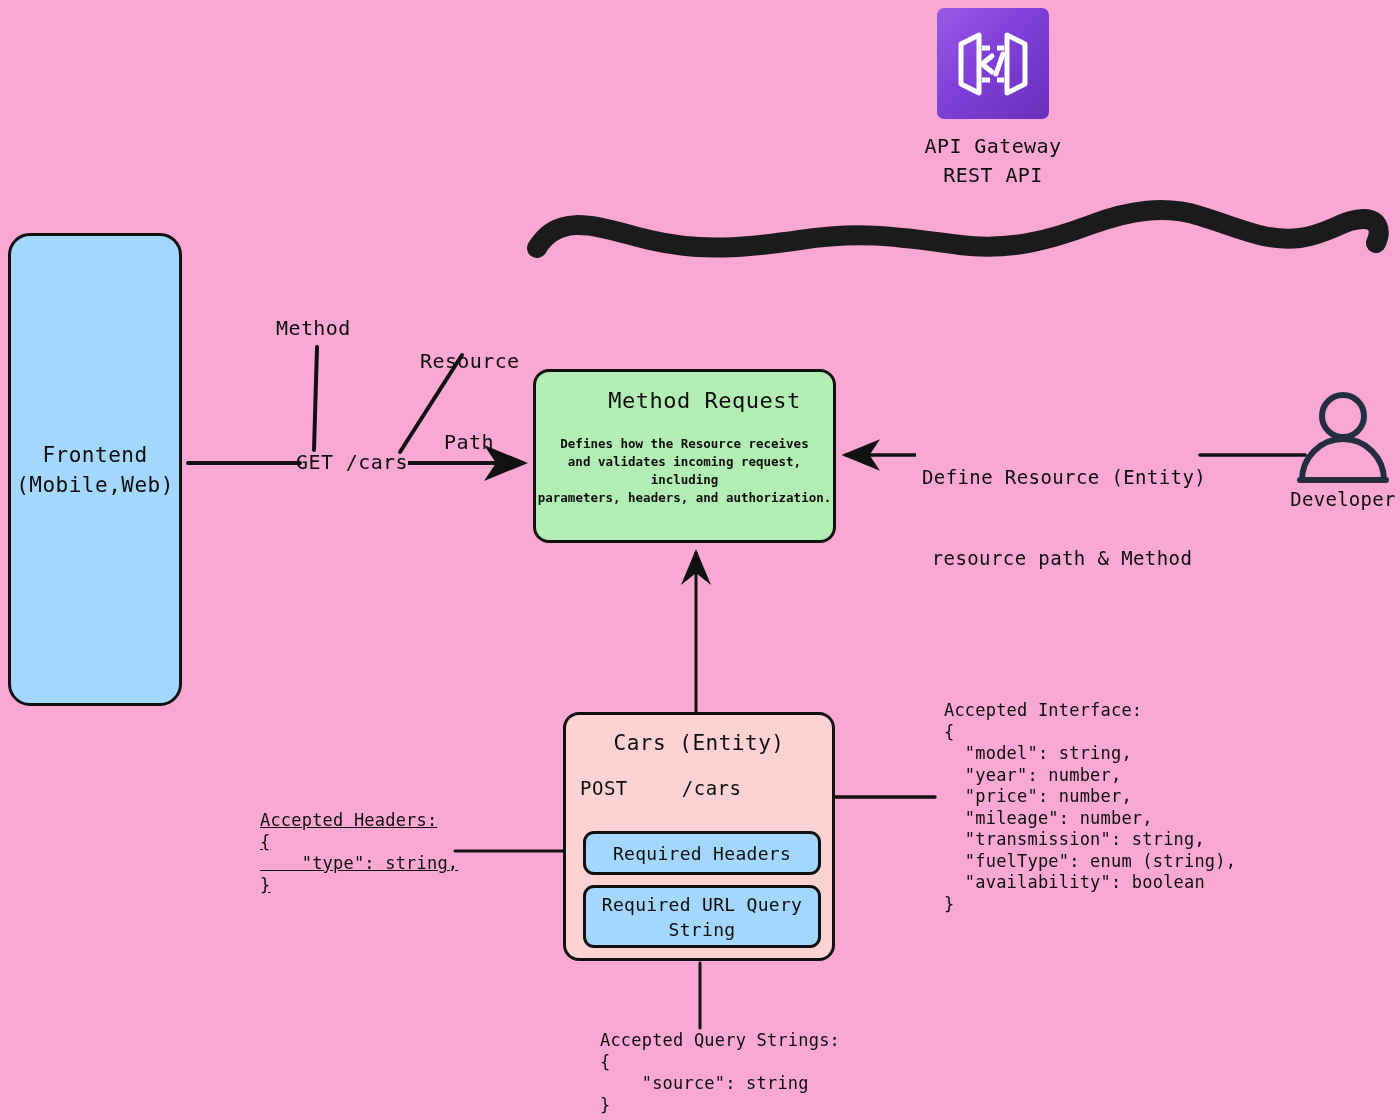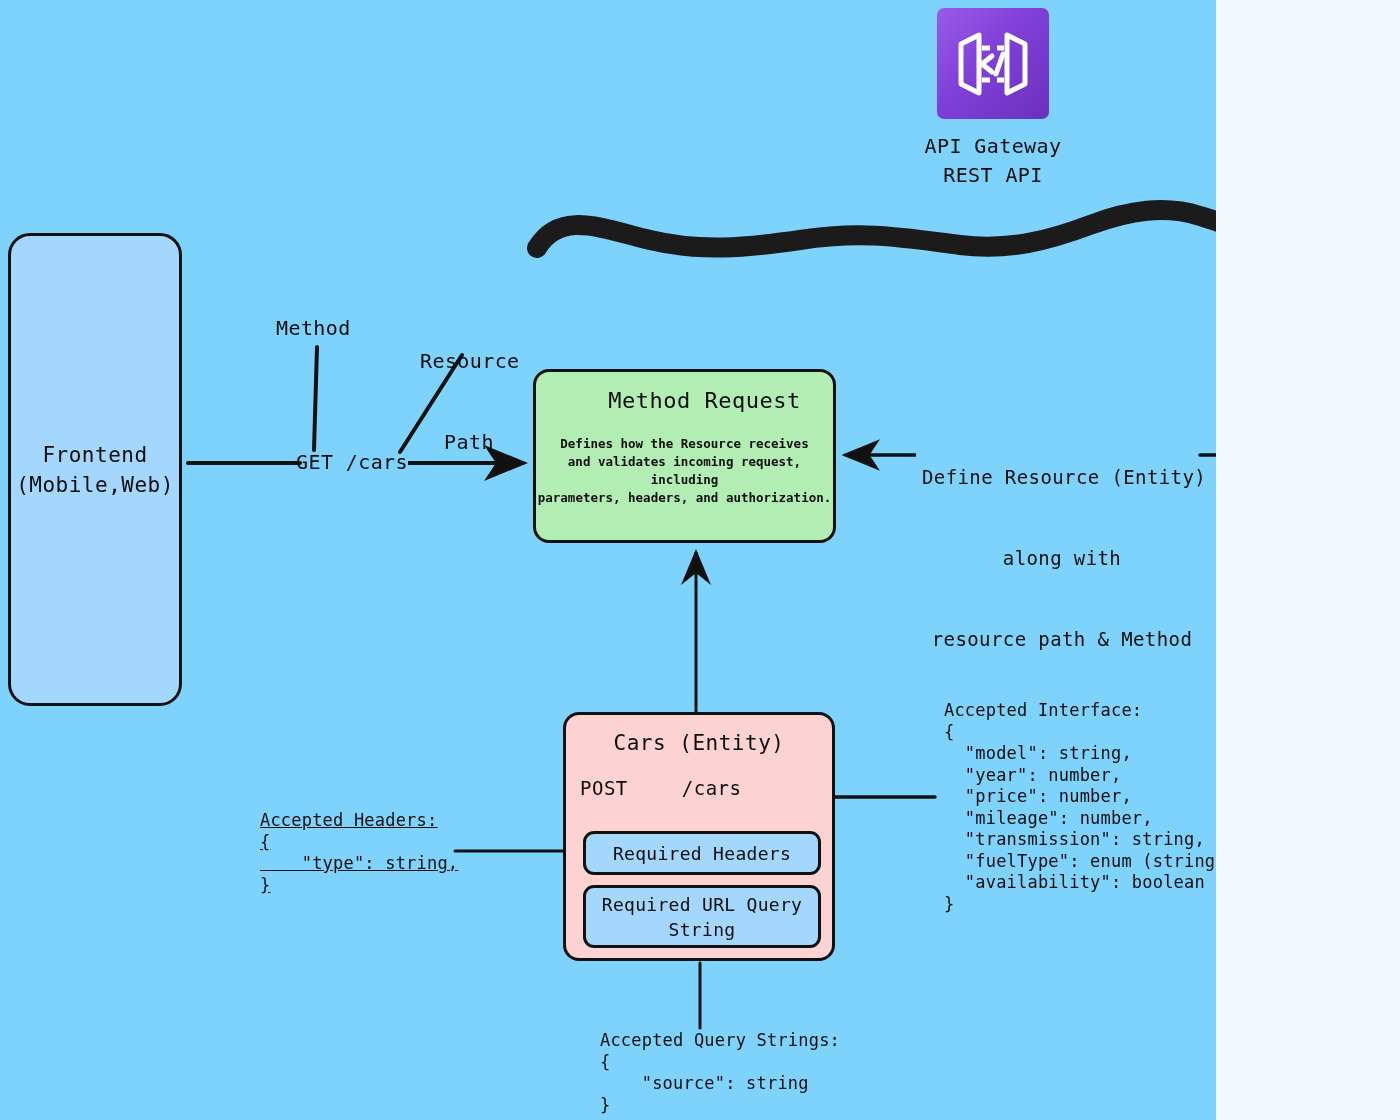--- a/index.html
+++ b/index.html
@@ -2,23 +2,23 @@
 <html><head>
 <meta charset="utf-8">
 <style>
   html, body {
     margin: 0;
     padding: 0;
     background: #f2f8fd;
   }
   #canvas {
     position: relative;
-    width: 1216px;
+    width: 1400px;
     height: 1120px;
-    background: #7dd3fc;
+    background: #f9a8d4;
     font-family: "DejaVu Sans Mono", "Liberation Mono", monospace;
     color: #0d0d0d;
     overflow: hidden;
   }
   .svg-layer {
     position: absolute;
     left: 0; top: 0;
     width: 1400px;
     height: 1120px;
     pointer-events: none;
@@ -258,21 +258,20 @@
 
   <div class="label" id="label-resource-path">
     <div>Resource</div>
     <div>Path</div>
   </div>
 
   <div class="label" id="label-get-cars">GET /cars</div>
 
   <div class="label" id="label-define-resource">
     <div>Define Resource (Entity)</div>
-    <div>along with</div>
     <div>resource path &amp; Method</div>
   </div>
 
   <div id="method-request-node" class="node">
     <div class="title">Method Request</div>
     <div class="desc">
       <div>Defines how the Resource receives</div>
       <div>and validates incoming request,</div>
       <div>including</div>
       <div>parameters, headers, and authorization.</div>

